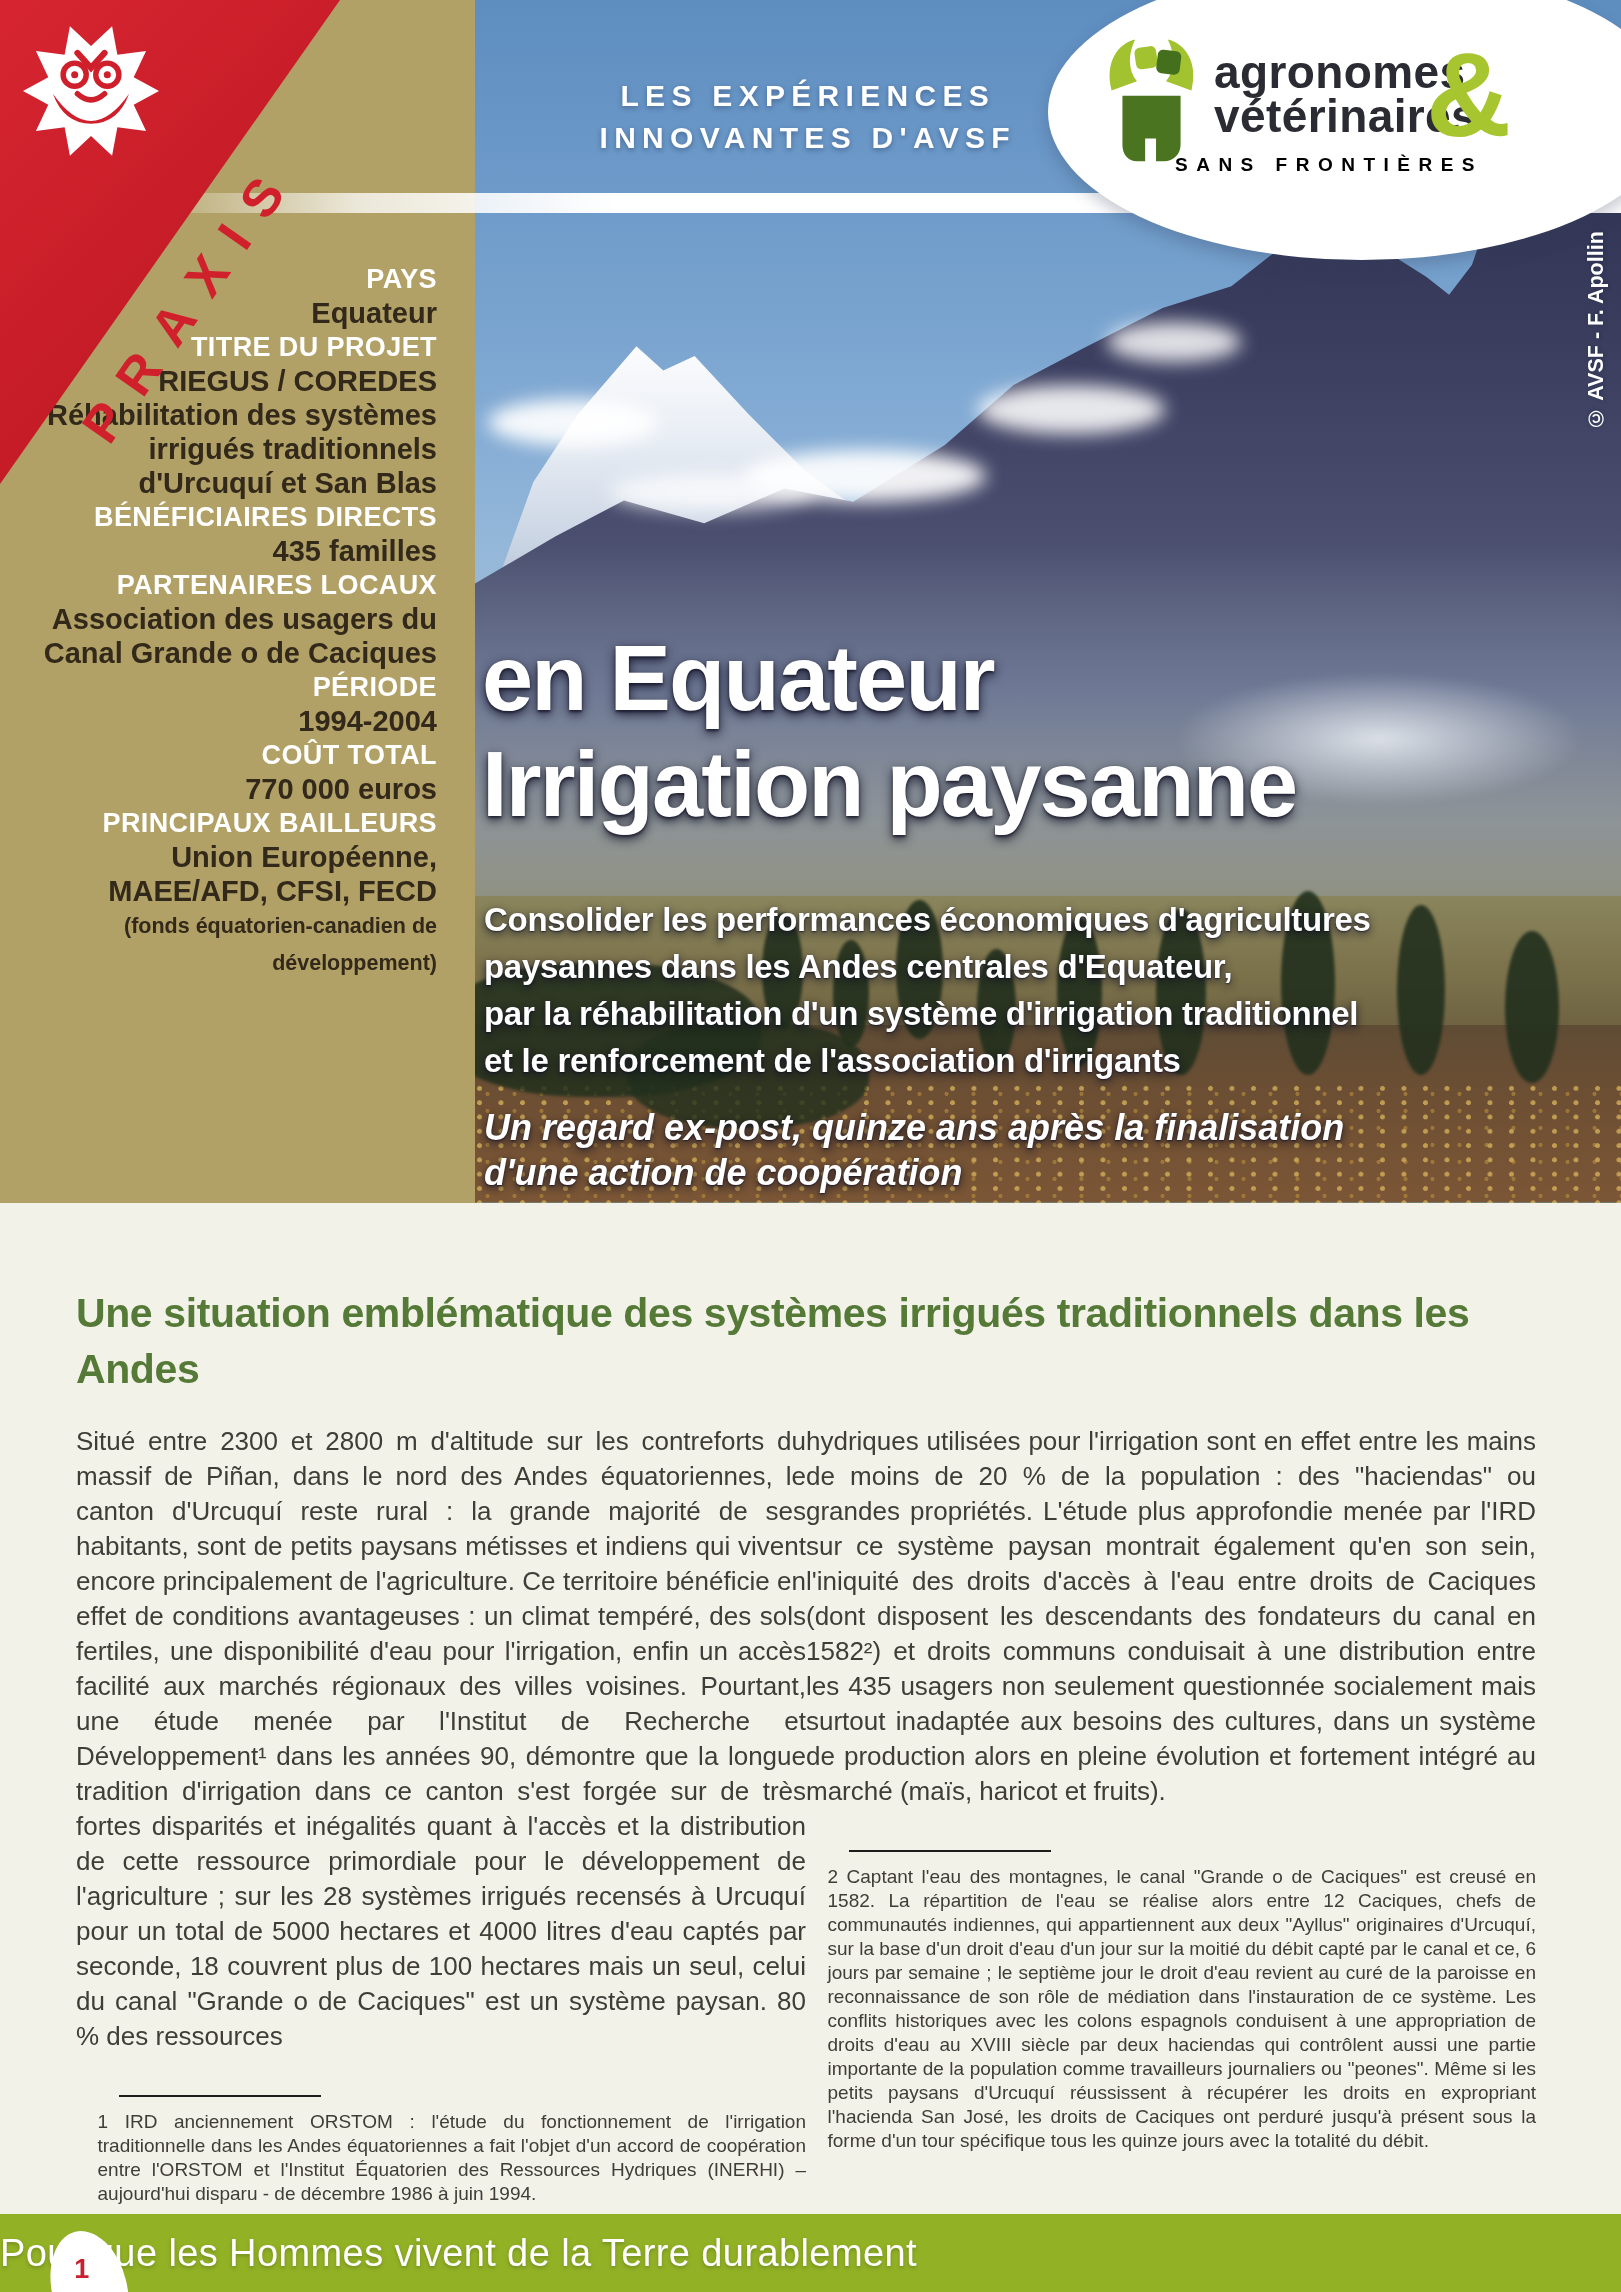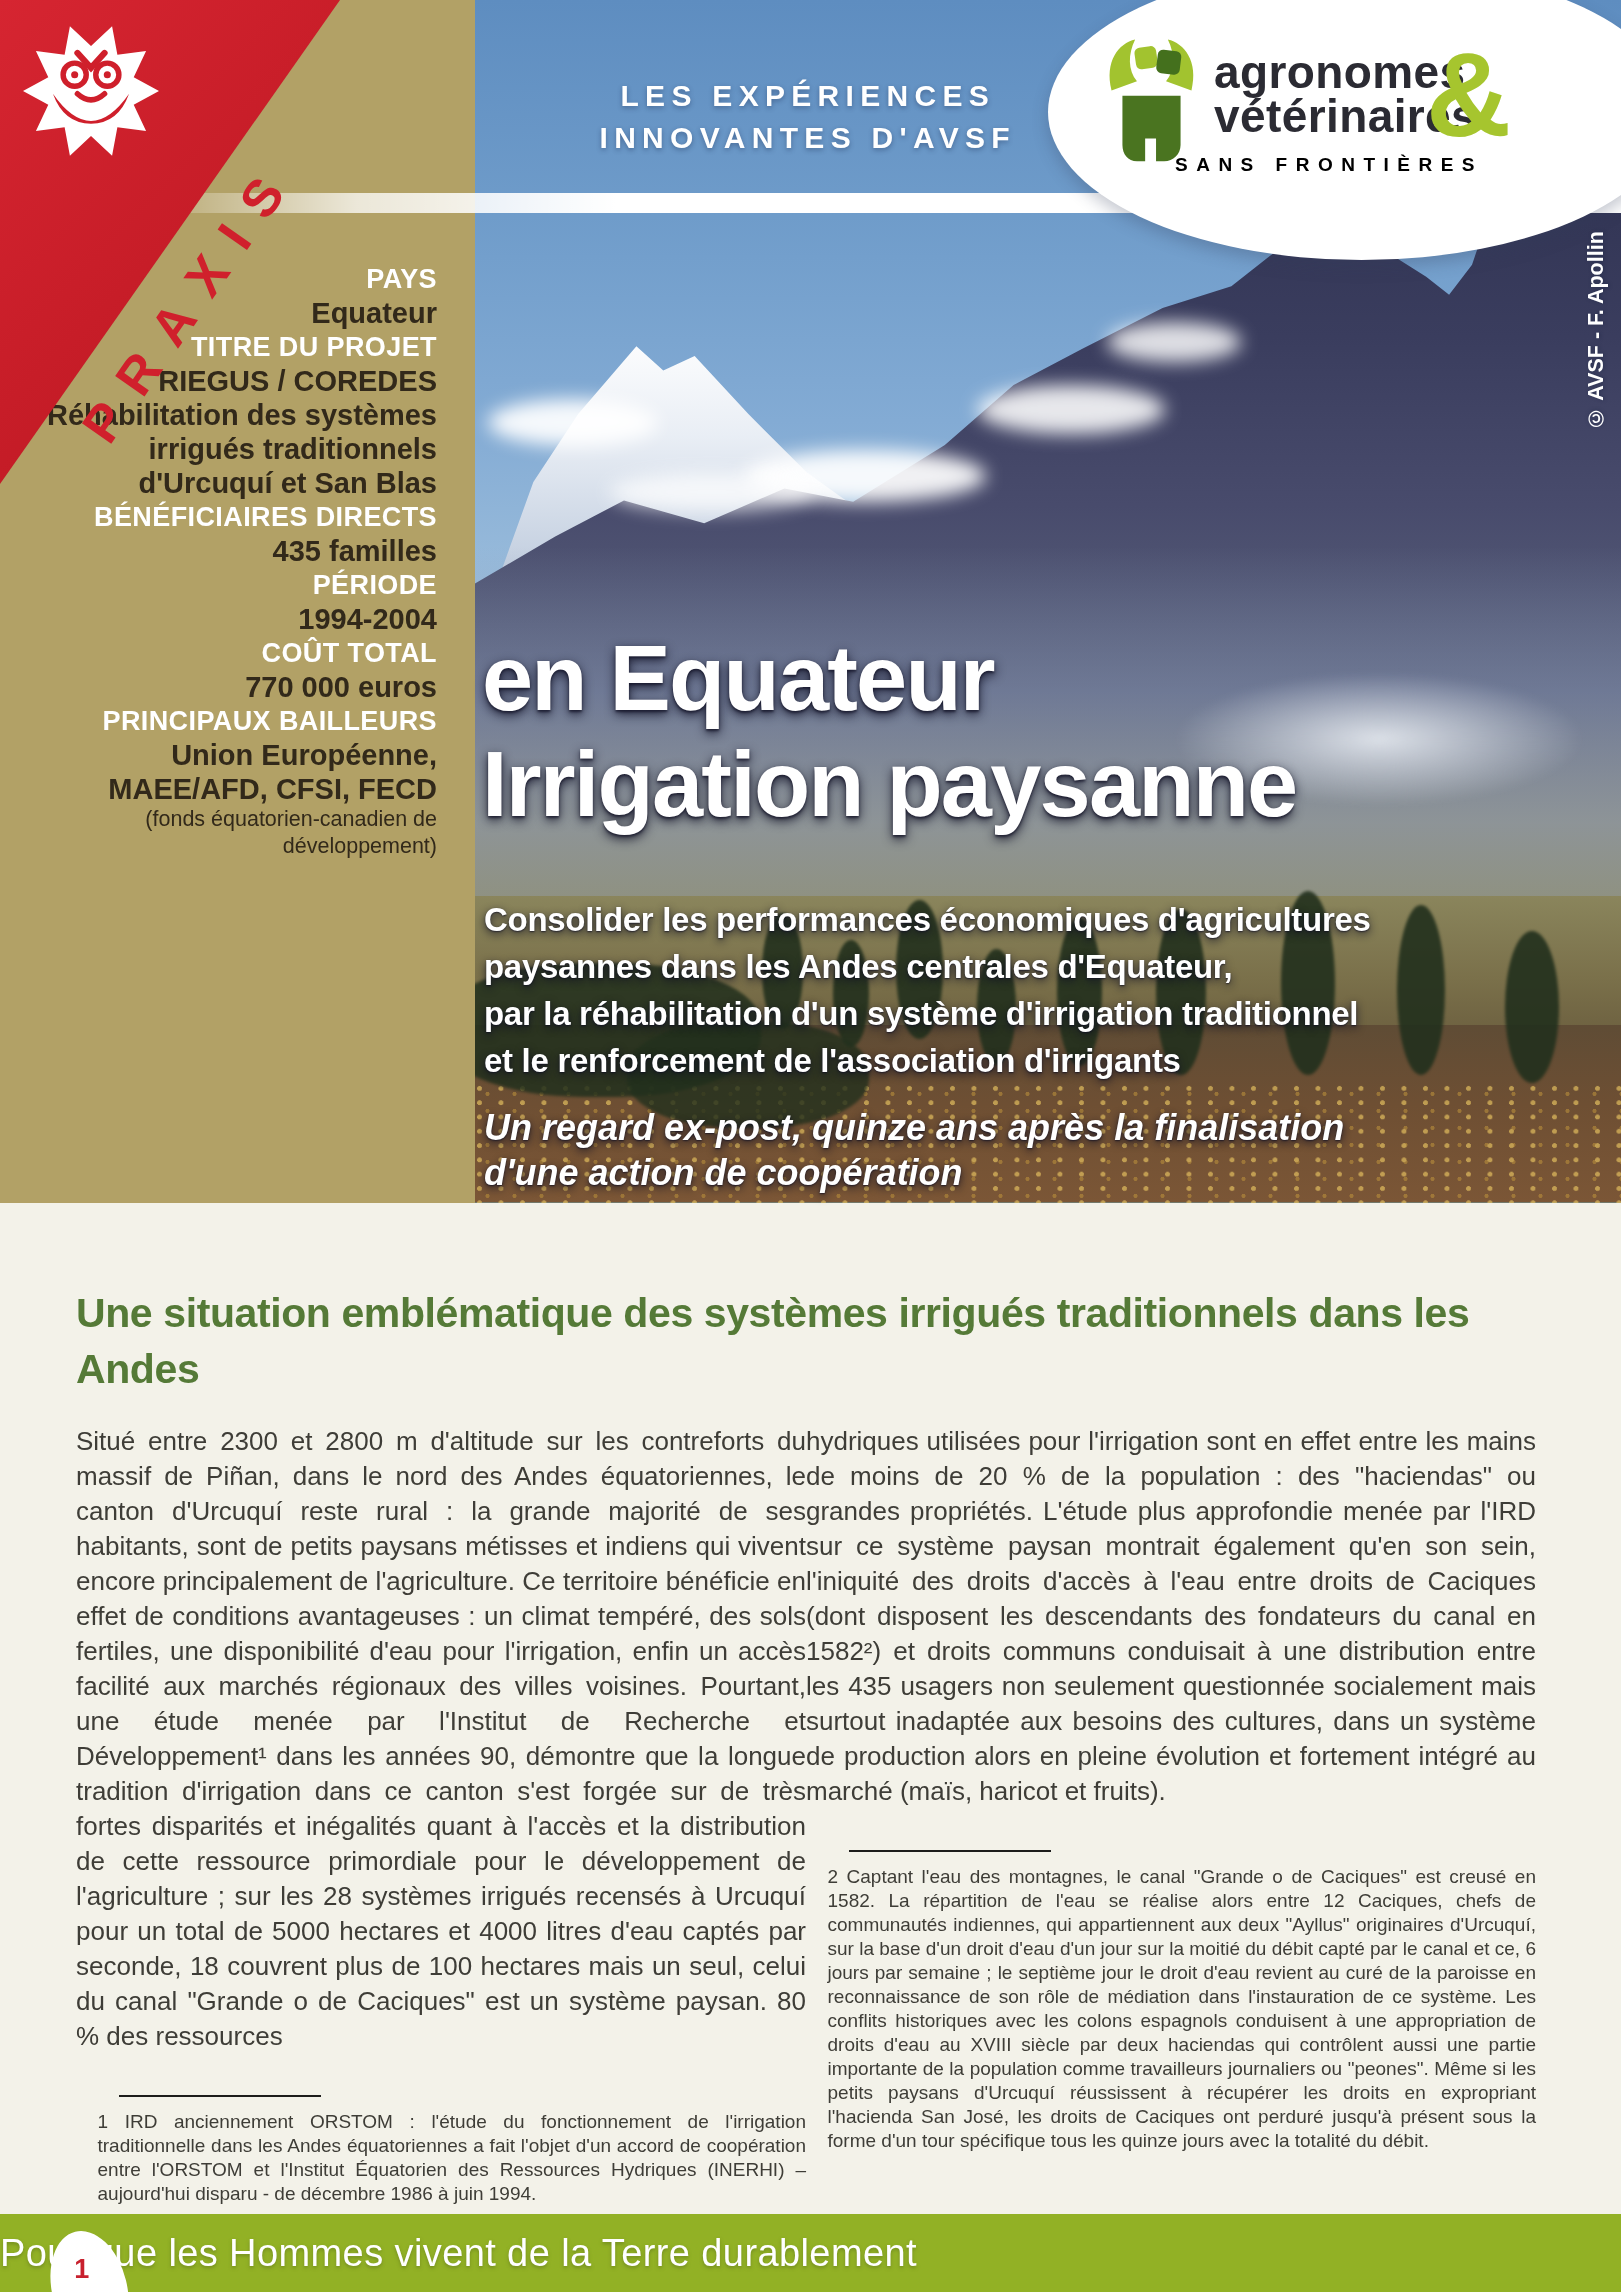--- a/index.html
+++ b/index.html
@@ -49,21 +49,21 @@
   .t9 { left:1030px; top:931px; width:54px; height:152px; }
   .bush1 { left:-36px; top:963px; width:322px; height:134px; border-radius:45%; opacity:.85; }
   .bush2 { left:152px; top:1021px; width:242px; height:107px; border-radius:45%; opacity:.8; }
 
   .sidebar { position:absolute; left:0; top:0; width:475px; height:1203px; background:#b2a166;
              padding:262px 38px 0 18px; text-align:right; }
   .sb-group { }
   .sb-group:first-child { margin-top:0; }
   .sb-label { color:#ffffff; font-weight:bold; font-size:27px; line-height:34px; letter-spacing:0.4px; }
   .sb-value { color:#32291a; font-size:29px; line-height:34px;font-weight:bold; }
-  .sb-note  { color:#32291a; font-size:21.5px; line-height:27px; }
+  .sb-note  { color:#32291a; font-size:21.5px; line-height:37px;font-weight:bold; }
 
   .white-stripe { position:absolute; left:0; top:193px; width:1621px; height:19.7px; z-index:5;
              background:linear-gradient(90deg,rgba(255,255,255,0) 8%,rgba(255,255,255,.75) 22%,#ffffff 38%); }
 
   .red-triangle { position:absolute; left:0; top:0; width:340px; height:484px; z-index:6;
              background:linear-gradient(135deg,#d62531,#b8151f);
              clip-path:polygon(0 0,100% 0,0 100%);
              filter:drop-shadow(6.3px 6.3px 12.5px rgba(60,40,20,.45)); }
   .sun-logo { position:absolute; left:23px; top:23px; width:136px; height:136px; z-index:7; }
   .praxis { position:absolute; left:70px; top:419px; z-index:7; color:#d0202c; font-weight:bold;
@@ -155,20 +155,24 @@
       </div>
       <div class="sb-group">
         <div class="sb-label">TITRE DU PROJET</div>
         <div class="sb-value">RIEGUS / COREDES Réhabilitation des systèmes irrigués traditionnels d'Urcuquí et San Blas</div>
       </div>
       <div class="sb-group">
         <div class="sb-label">BÉNÉFICIAIRES DIRECTS</div>
         <div class="sb-value">435 familles</div>
       </div>
       <div class="sb-group">
+        <div class="sb-label">PARTENAIRES LOCAUX</div>
+        <div class="sb-value">Association des usagers du Canal Grande o de Caciques</div>
+      </div>
+      <div class="sb-group">
         <div class="sb-label">PÉRIODE</div>
         <div class="sb-value">1994-2004</div>
       </div>
       <div class="sb-group">
         <div class="sb-label">COÛT TOTAL</div>
         <div class="sb-value">770 000 euros</div>
       </div>
       <div class="sb-group">
         <div class="sb-label">PRINCIPAUX BAILLEURS</div>
         <div class="sb-value">Union Européenne, MAEE/AFD, CFSI, FECD</div>

